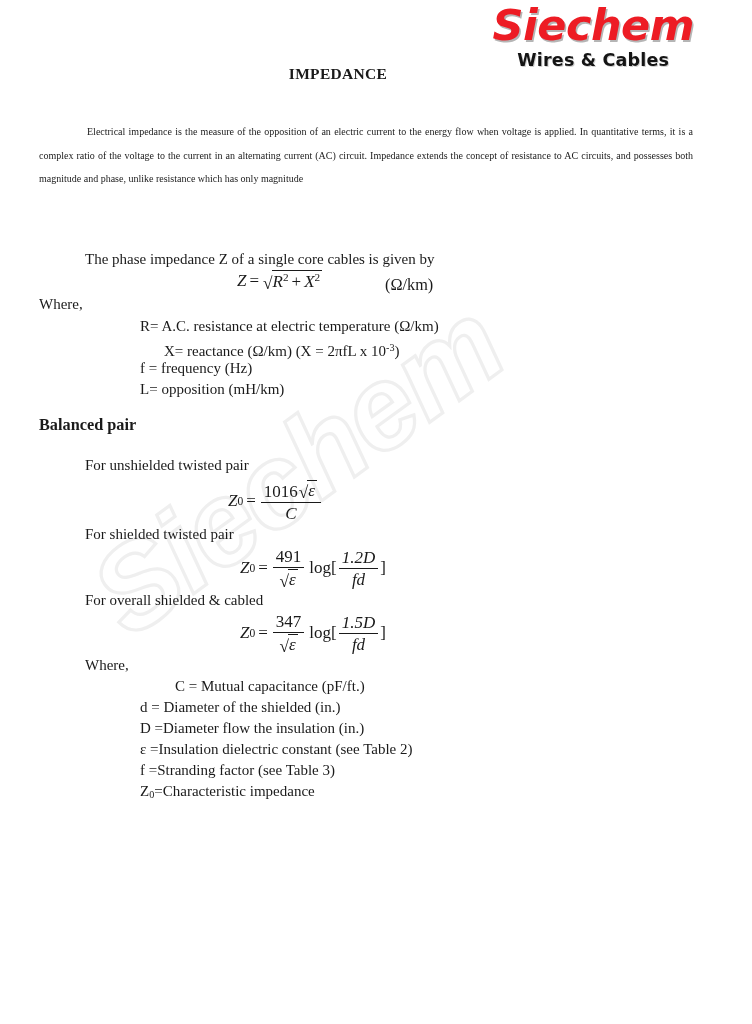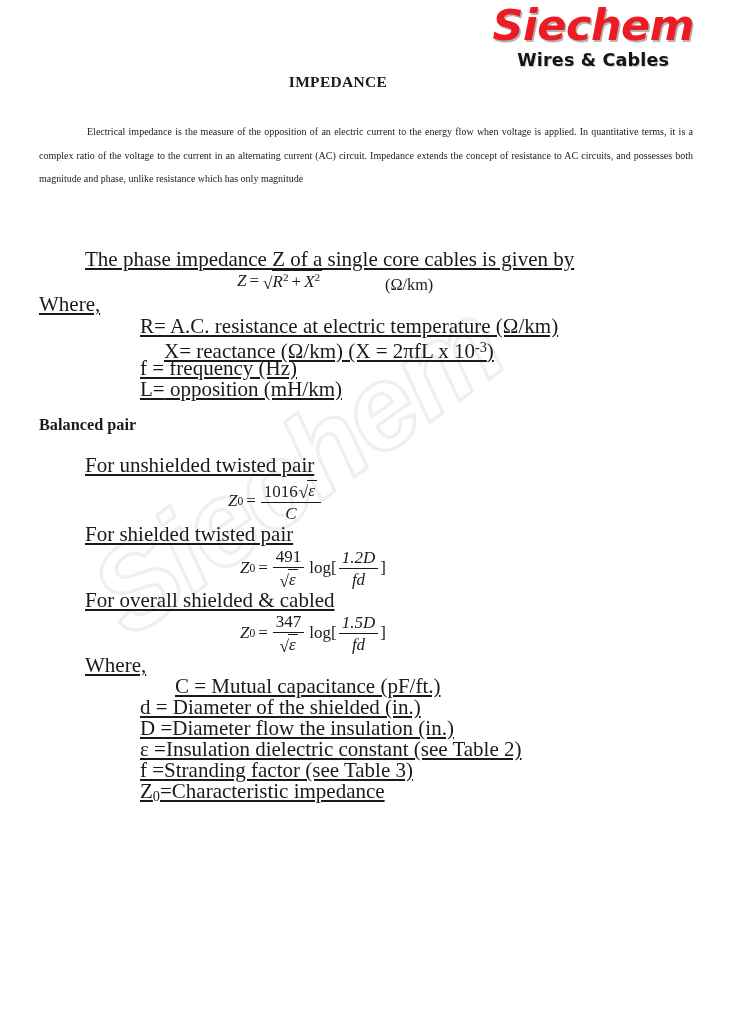--- a/index.html
+++ b/index.html
@@ -80,21 +80,21 @@
     position: absolute;
     left: 0;
     top: 0;
     width: 752px;
     z-index: 2;
   }
 
   .doc-title {
     position: absolute;
     left: 0;
-    top: 73px;
+    top: 65px;
     width: 676px;
     text-align: center;
     font-family: "Liberation Serif", serif;
     font-size: 15.5px;
     font-weight: bold;
     letter-spacing: 0.3px;
   }
 
   .para {
     position: absolute;
@@ -103,24 +103,23 @@
     width: 654px;
     text-align: justify;
     text-justify: inter-word;
     font-size: 10px;
     line-height: 23.5px;
     text-indent: 48px;
   }
 
   .line {
     position: absolute;
-    font-size: 21px;
+    font-size: 15px;
     line-height: 21px;
     white-space: nowrap;
-    text-decoration: underline;
   }
 
   .bold-head {
     position: absolute;
     left: 39px;
     font-size: 16.3px;
     font-weight: bold;
     white-space: nowrap;
   }
 

